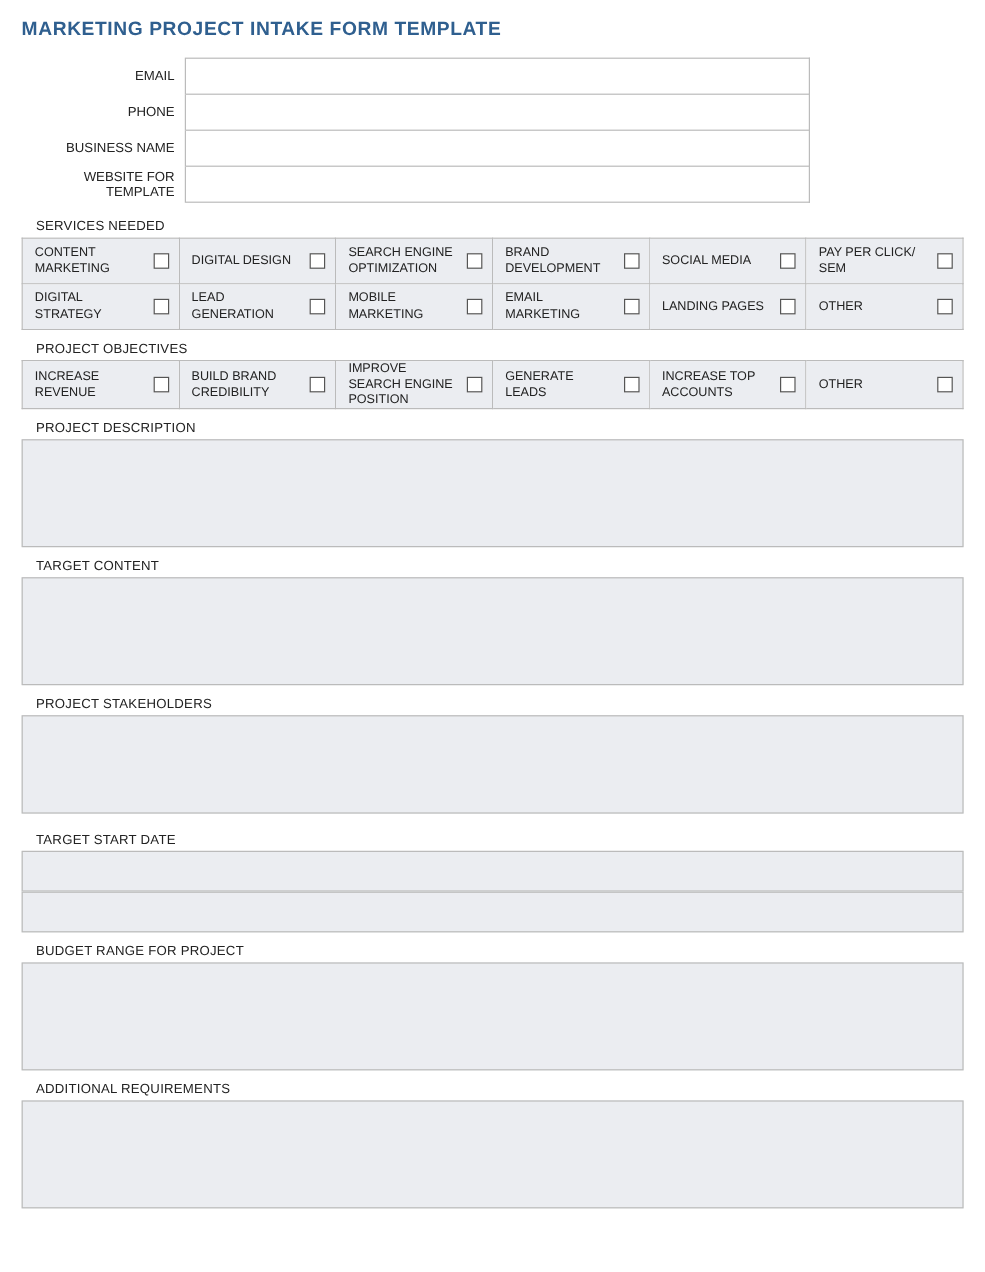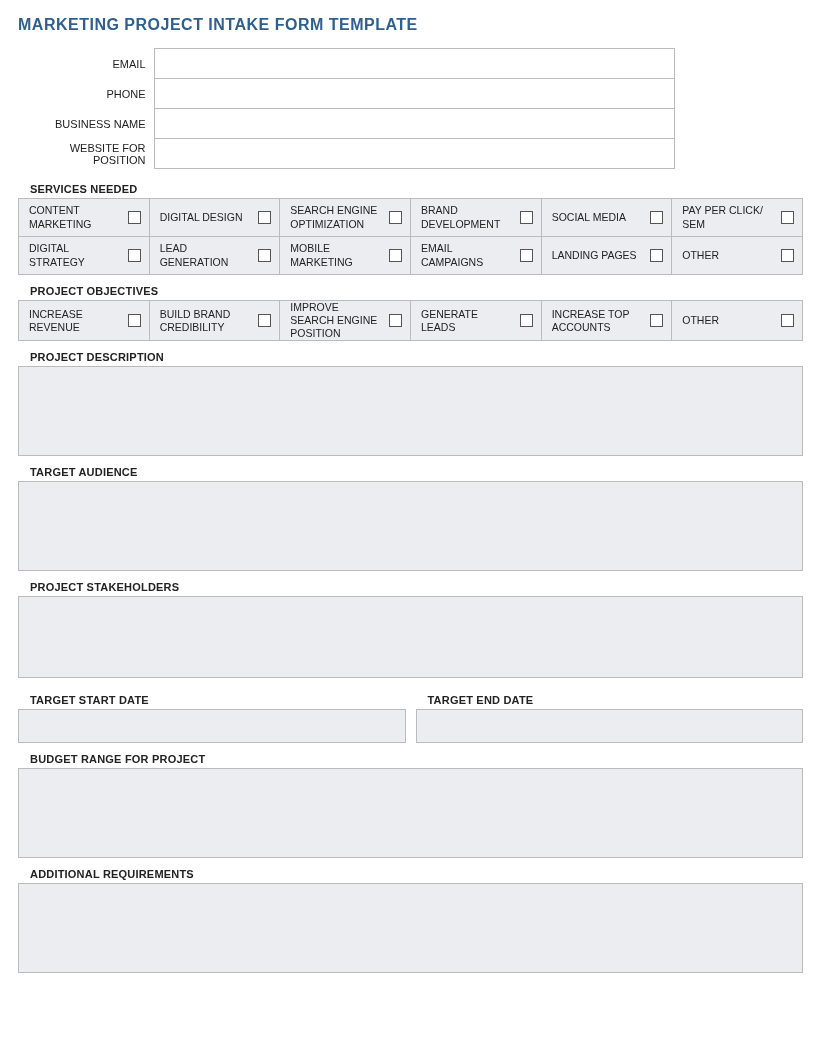--- a/index.html
+++ b/index.html
@@ -20,21 +20,21 @@
   
   .info-table { border-collapse: collapse; width: 100%; margin-bottom: 14px; }
   .info-table td { border: 1px solid #bbb; font-size: 11px; height: 30px; padding: 0 8px; vertical-align: middle; }
   .info-table td.label-cell { width: 136px; text-align: right; border-left: none; border-top: none; border-bottom: none; }
   .info-table tr:first-child td.label-cell { border-top: none; }
   .info-table td.input-cell { background: #fff; width: 520px; }
   .info-table td.spacer-cell { border: none; }
 
   .section-heading {
     font-size: 11px;
-    font-weight: 700;
+    font-weight: 400;
     margin: 6px 0 3px 12px;
     letter-spacing: 0.2px;
   }
 
   
   .check-grid { border-collapse: collapse; width: 100%; margin-bottom: 10px; }
   .check-grid td {
     border: 1px solid #bbb;
     background: #ebedf1;
     font-size: 10.5px;
@@ -55,21 +55,21 @@
   .ta-box {
     border: 1px solid #bbb;
     background: #ebedf1;
     width: 100%;
     margin-bottom: 10px;
   }
   .ta-large { height: 90px; }
   .ta-med { height: 82px; }
 
   
-  .date-row { display: flex; gap: 10px; margin-bottom: 10px; }
+  .date-row { display: flex; gap: 0; margin-bottom: 10px; flex-direction: column; }
   .date-col { flex: 1; }
   .date-col .section-heading { margin-left: 12px; }
   .date-box {
     border: 1px solid #bbb;
     background: #ebedf1;
     height: 34px;
     width: 100%;
   }
 </style>
 </head>
@@ -88,21 +88,21 @@
     <td class="label-cell">PHONE</td>
     <td class="input-cell"></td>
     <td class="spacer-cell"></td>
   </tr>
   <tr>
     <td class="label-cell">BUSINESS NAME</td>
     <td class="input-cell"></td>
     <td class="spacer-cell"></td>
   </tr>
   <tr>
-    <td class="label-cell">WEBSITE FOR POSITION</td>
+    <td class="label-cell">WEBSITE FOR TEMPLATE</td>
     <td class="input-cell"></td>
     <td class="spacer-cell"></td>
   </tr>
 </tbody>
   </table>
 
 <div class="section-heading">SERVICES NEEDED</div>
 <table class="check-grid">
   <tbody>
       <tr>
@@ -157,21 +157,21 @@
           </div>
         </td>
     <td>
           <div class="cell-wrap">
             <span class="lbl">MOBILE MARKETING</span>
             <span class="cb"></span>
           </div>
         </td>
     <td>
           <div class="cell-wrap">
-            <span class="lbl">EMAIL CAMPAIGNS</span>
+            <span class="lbl">EMAIL MARKETING</span>
             <span class="cb"></span>
           </div>
         </td>
     <td>
           <div class="cell-wrap">
             <span class="lbl">LANDING PAGES</span>
             <span class="cb"></span>
           </div>
         </td>
     <td>
@@ -224,33 +224,32 @@
             <span class="cb"></span>
           </div>
         </td>
   </tr>
 </tbody>
   </table>
 
 <div class="section-heading">PROJECT DESCRIPTION</div>
 <div class="ta-box ta-large"></div>
 
-<div class="section-heading">TARGET AUDIENCE</div>
+<div class="section-heading">TARGET CONTENT</div>
 <div class="ta-box ta-large"></div>
 
 <div class="section-heading">PROJECT STAKEHOLDERS</div>
 <div class="ta-box ta-med"></div>
 
 <div class="date-row">
   <div class="date-col">
     <div class="section-heading">TARGET START DATE</div>
     <div class="date-box"></div>
   </div>
   <div class="date-col">
-    <div class="section-heading">TARGET END DATE</div>
     <div class="date-box"></div>
   </div>
 </div>
 
 <div class="section-heading">BUDGET RANGE FOR PROJECT</div>
 <div class="ta-box ta-large"></div>
 
 <div class="section-heading">ADDITIONAL REQUIREMENTS</div>
 <div class="ta-box ta-large"></div>
 

